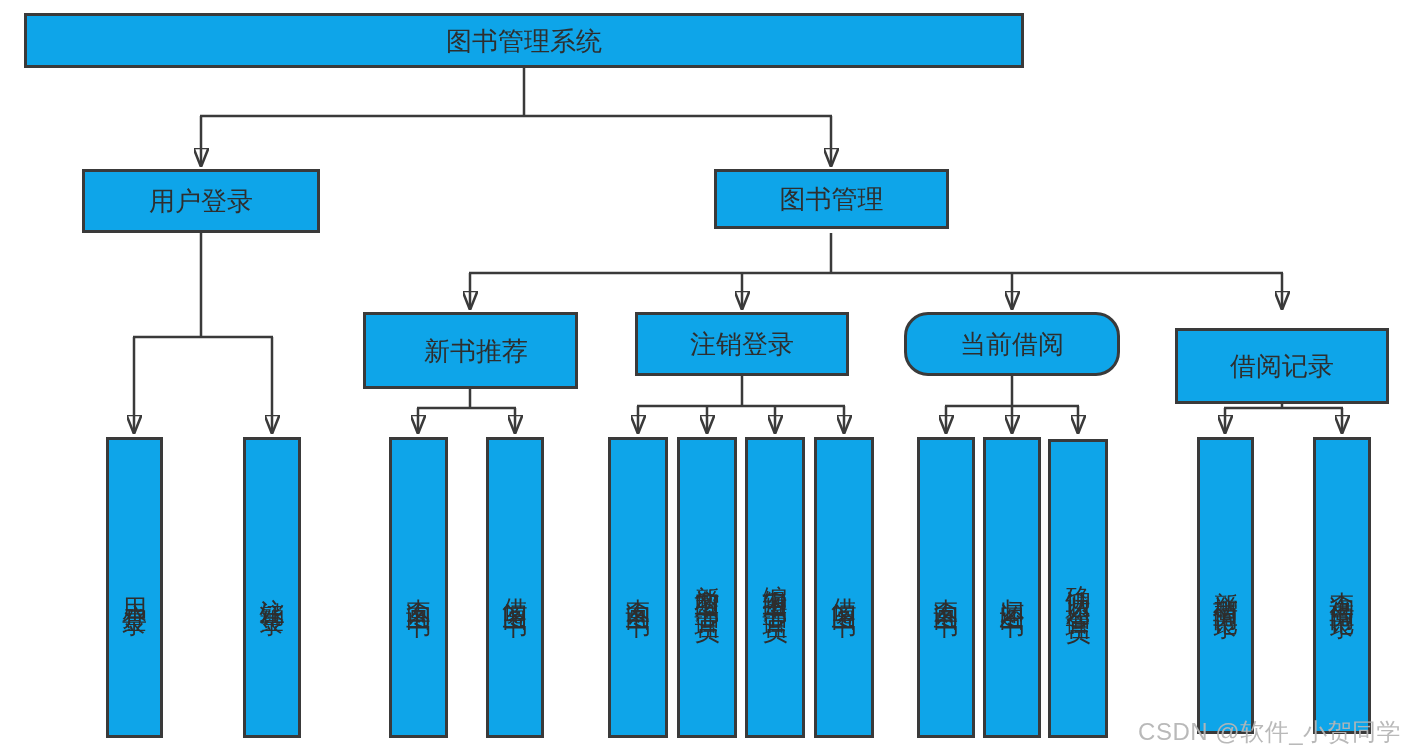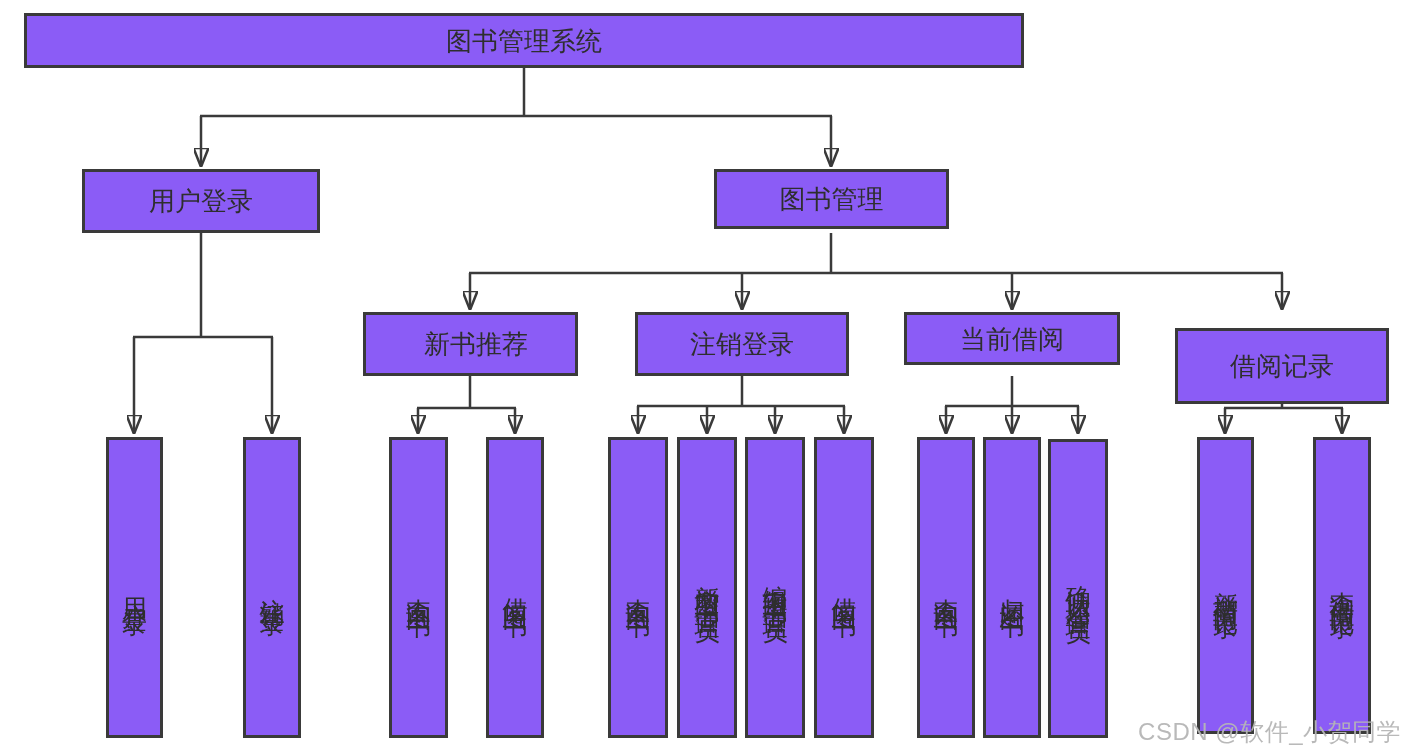--- a/index.html
+++ b/index.html
@@ -9,21 +9,21 @@
     background:#ffffff;
     font-family:"Liberation Sans", sans-serif;
     overflow:hidden;
   }
   .connectors{position:absolute;left:0;top:0;z-index:0;}
   .connectors path{stroke:#3a3a3a;stroke-width:2.5;fill:none;}
   .node{
     position:absolute;
     box-sizing:border-box;
     border:3px solid #3a3a3a;
-    background:#8b5cf6;
+    background:#0ea5e9;
     color:#2e2e2e;
     display:flex;
     align-items:center;
     justify-content:center;
     z-index:1;
     font-size:26px;
     line-height:1;
     white-space:nowrap;
   }
   .leaf{
@@ -88,23 +88,23 @@
     <path d="M1282 376 V408 M1224 408 H1343"></path>
     <path d="M1225 408 V433" marker-end="url(#arrowhead)"></path>
     <path d="M1342 408 V433" marker-end="url(#arrowhead)"></path>
   </svg>
 
   <div class="node" style="left:24px;top:13px;width:1000px;height:55px;">图书管理系统</div>
 
   <div class="node" style="left:82px;top:169px;width:238px;height:64px;">用户登录</div>
   <div class="node" style="left:714px;top:169px;width:235px;height:60px;">图书管理</div>
 
-  <div class="node" style="left:363px;top:312px;width:215px;height:64px;padding-left:11px;">新书推荐</div>
+  <div class="node" style="left:363px;top:312px;width:215px;height:77px;padding-left:11px;">新书推荐</div>
   <div class="node" style="left:635px;top:312px;width:214px;height:64px;">注销登录</div>
-  <div class="node" style="left:904px;top:312px;width:216px;height:53px;">当前借阅</div>
+  <div class="node" style="left:904px;top:312px;width:216px;height:64px;border-radius:24px;">当前借阅</div>
   <div class="node" style="left:1175px;top:312px;width:214px;height:76px;margin-top:16px;">借阅记录</div>
 
   <div class="node leaf" style="left:106px;top:437px;width:57px;height:301px;">用户登录</div>
   <div class="node leaf" style="left:243px;top:437px;width:58px;height:301px;">注销登录</div>
 
   <div class="node leaf" style="left:389px;top:437px;width:59px;height:301px;">查询图书</div>
   <div class="node leaf" style="left:486px;top:437px;width:58px;height:301px;">借阅图书</div>
 
   <div class="node leaf" style="left:608px;top:437px;width:60px;height:301px;">查询图书</div>
   <div class="node leaf" style="left:677px;top:437px;width:60px;height:301px;">新增图书（管理员）</div>

